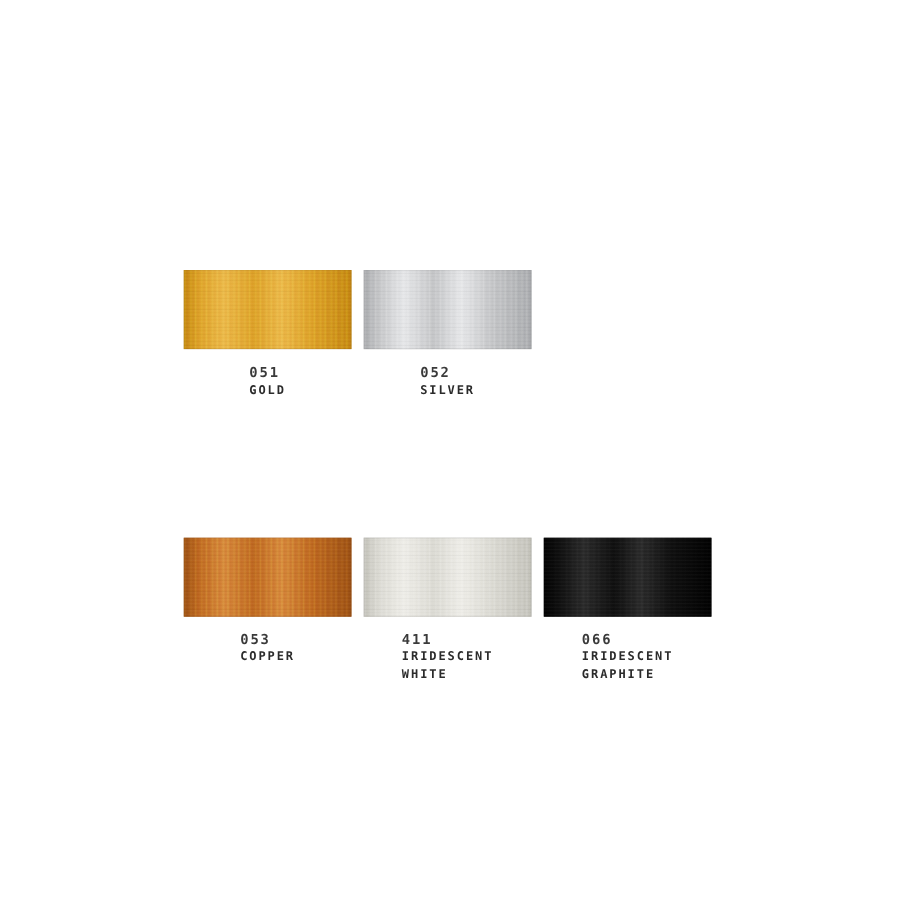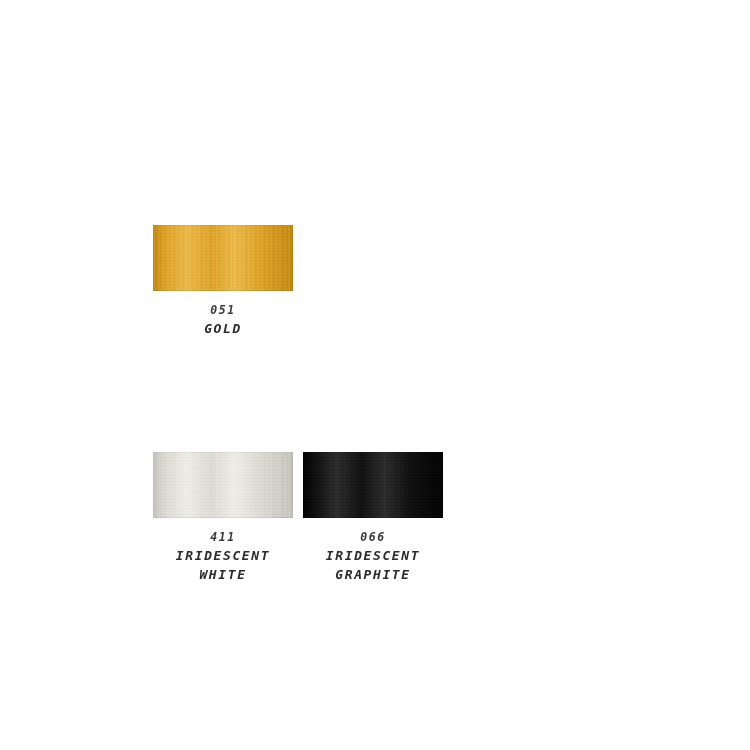--- a/index.html
+++ b/index.html
@@ -99,37 +99,35 @@
   }
 
   .chip-edge {
     position: absolute;
     inset: 0;
     box-shadow: inset 0 0 0 1px rgba(0,0,0,0.06);
   }
 
   .swatch-caption {
     margin-top: 11px;
-    text-align: center;
     color: #2e2e2e;
     line-height: 1.47;
-    font-style: italic;
   }
 
   .swatch-code {
     display: block;
     font-size: 11.5px;
     letter-spacing: 1.6px;
     color: #3a3a3a;
     font-weight: 700;
   }
 
   .swatch-name {
     display: block;
-    font-size: 13px;
+    font-size: 10px;
     letter-spacing: 1.6px;
     color: #2b2b2b;
     font-weight: 700;
     white-space: pre-line;
   }
 </style>
 </head>
 <body>
 
 <div id="swatch-chart">
@@ -144,26 +142,52 @@
           <div class="chip-streak"></div>
           <div class="chip-grain"></div>
           <div class="chip-edge"></div>
         </div>
         <div class="swatch-caption">
           <span class="swatch-code">051</span>
           <span class="swatch-name">GOLD</span>
         </div>
       </div>
 
+      <div class="swatch-cell">
+        <div class="swatch-chip">
+          <div class="chip-base" style="background: rgb(198, 199, 201);"></div>
+          <div class="chip-sheen" style="background: linear-gradient(90deg, rgb(169, 171, 174) 0%, rgb(198, 199, 201) 9%, rgb(233, 234, 236) 24%, rgb(198, 199, 201) 42%, rgb(233, 234, 236) 58%, rgb(198, 199, 201) 76%, rgb(169, 171, 174) 100%); opacity: 0.92;"></div>
+          <div class="chip-streak"></div>
+          <div class="chip-grain"></div>
+          <div class="chip-edge"></div>
+        </div>
+        <div class="swatch-caption">
+          <span class="swatch-code">052</span>
+          <span class="swatch-name">SILVER</span>
+        </div>
+      </div>
 
 
     </div>
 
     <div class="swatch-row">
 
+      <div class="swatch-cell">
+        <div class="swatch-chip">
+          <div class="chip-base" style="background: rgb(192, 106, 32);"></div>
+          <div class="chip-sheen" style="background: linear-gradient(90deg, rgb(154, 79, 18) 0%, rgb(192, 106, 32) 9%, rgb(217, 139, 60) 24%, rgb(192, 106, 32) 42%, rgb(217, 139, 60) 58%, rgb(192, 106, 32) 76%, rgb(154, 79, 18) 100%); opacity: 0.92;"></div>
+          <div class="chip-streak"></div>
+          <div class="chip-grain"></div>
+          <div class="chip-edge"></div>
+        </div>
+        <div class="swatch-caption">
+          <span class="swatch-code">053</span>
+          <span class="swatch-name">COPPER</span>
+        </div>
+      </div>
 
       <div class="swatch-cell">
         <div class="swatch-chip">
           <div class="chip-base" style="background: rgb(220, 219, 212);"></div>
           <div class="chip-sheen" style="background: linear-gradient(90deg, rgb(195, 194, 186) 0%, rgb(220, 219, 212) 9%, rgb(240, 239, 234) 24%, rgb(220, 219, 212) 42%, rgb(240, 239, 234) 58%, rgb(220, 219, 212) 76%, rgb(195, 194, 186) 100%); opacity: 0.92;"></div>
           <div class="chip-streak"></div>
           <div class="chip-grain"></div>
           <div class="chip-edge"></div>
         </div>
         <div class="swatch-caption">

